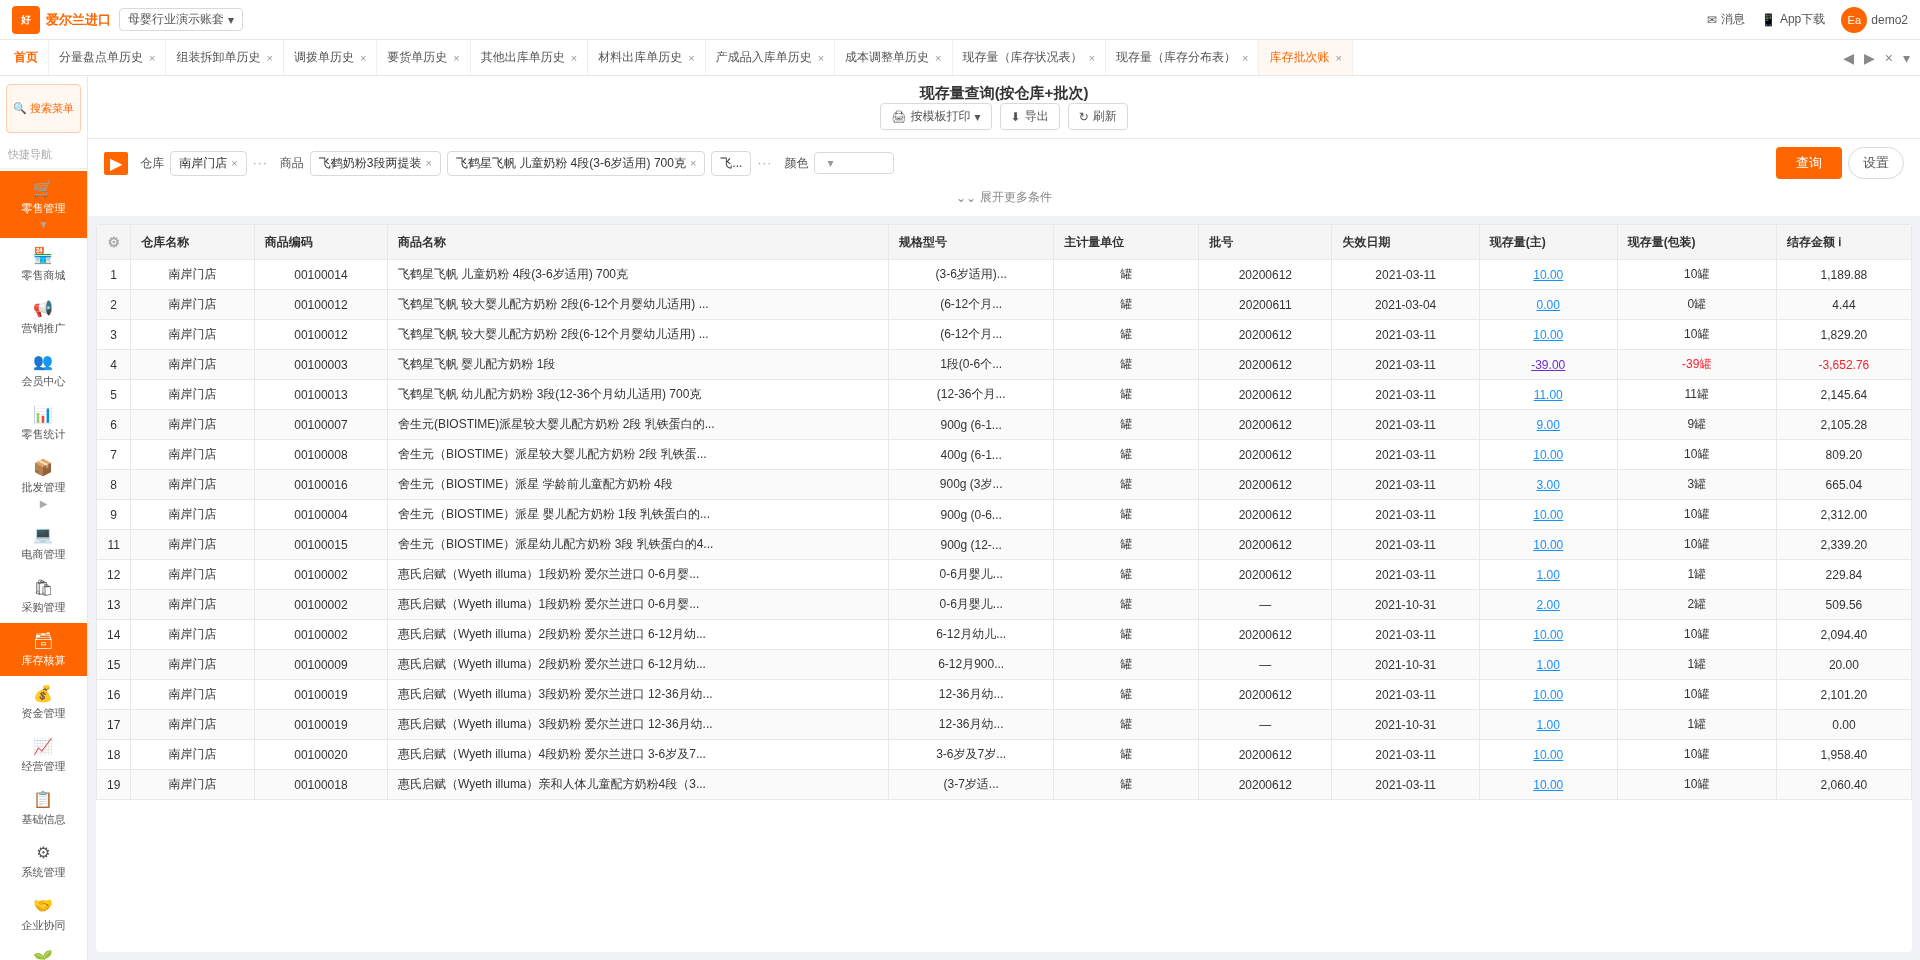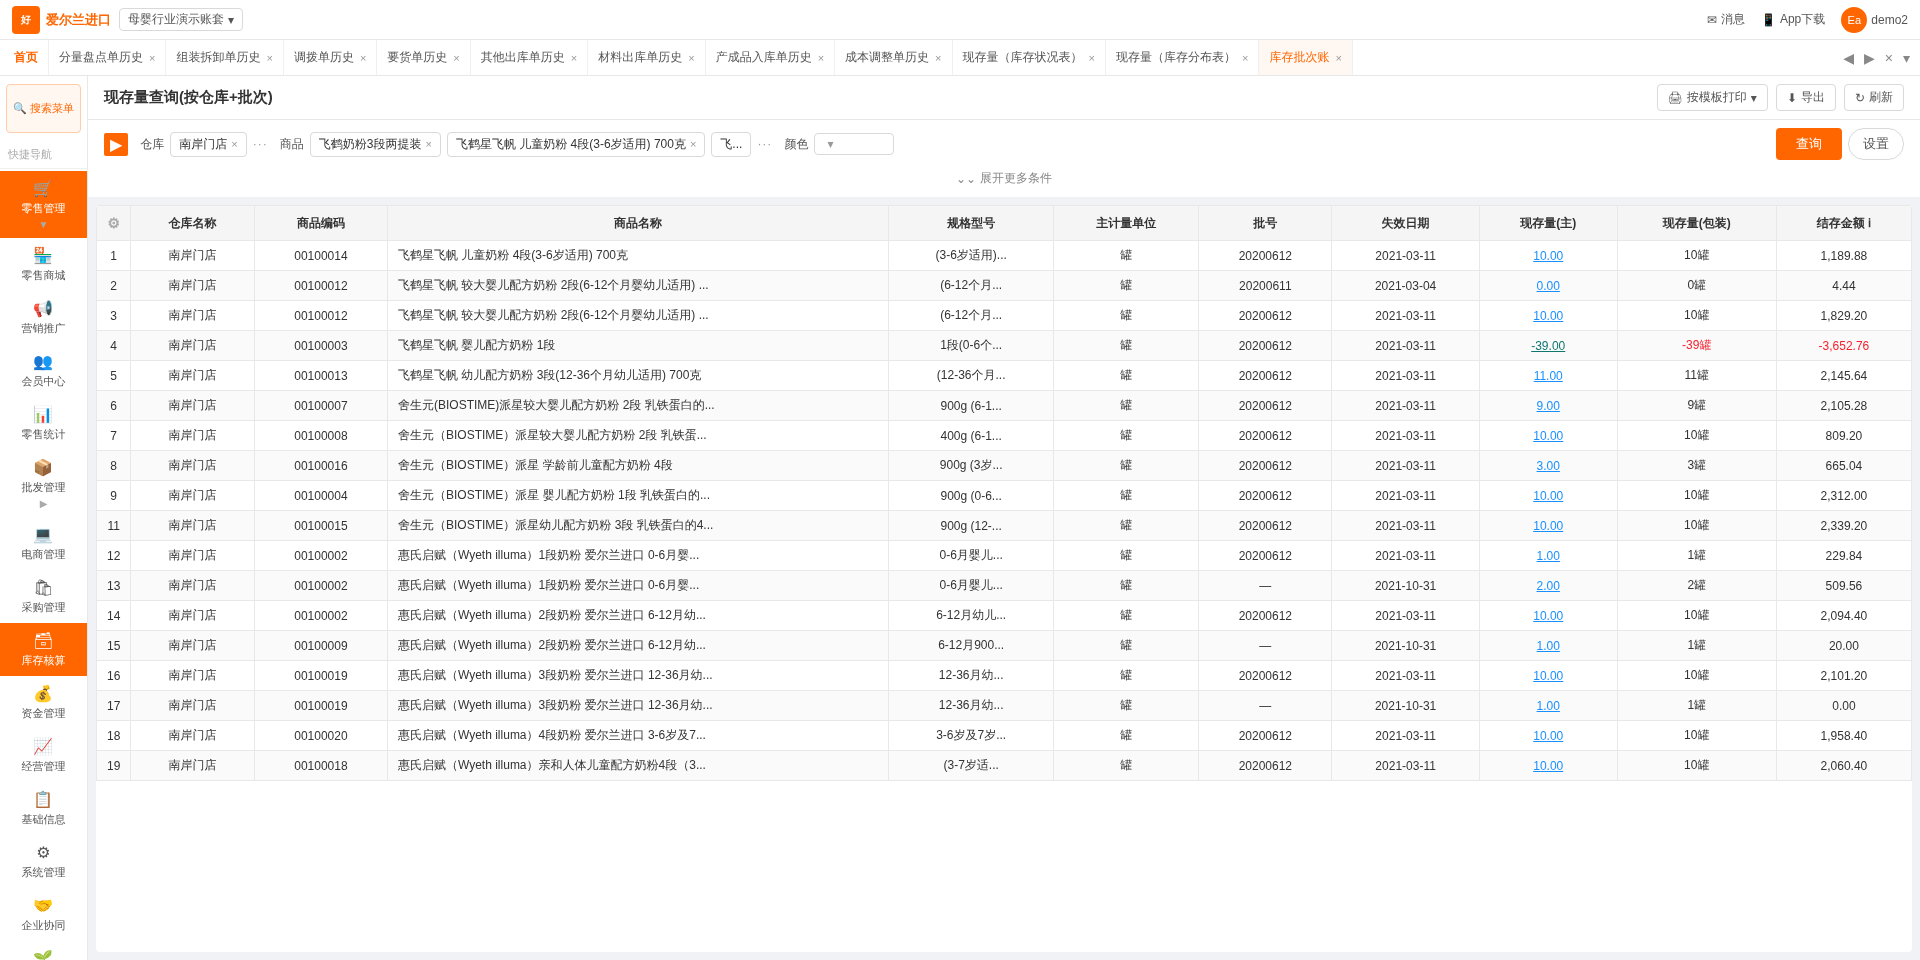--- a/index.html
+++ b/index.html
@@ -35,41 +35,41 @@
     .sidebar-item { padding: 8px 6px; text-align: center; cursor: pointer; color: #555; font-size: 11px; display: flex; flex-direction: column; align-items: center; gap: 3px; }
     .sidebar-item.active { background: #ff6600; color: #fff; }
     .sidebar-item .icon { font-size: 16px; }
     .sidebar-item .arrow-right { font-size: 10px; color: #aaa; }
     .sidebar-divider { border: none; border-top: 1px solid #f0f0f0; margin: 2px 0; }
 
     
     .content { flex: 1; display: flex; flex-direction: column; overflow: hidden; background: #f0f2f5; }
 
     
-    .page-header { background: #fff; padding: 8px 16px; display: flex; align-items: center; justify-content: space-between; border-bottom: 1px solid #e8e8e8; }
+    .page-header { background: #fff; padding: 8px 16px; display: flex; align-items: center; justify-content: space-between; border-bottom: 1px solid #e8e8e8; flex-direction: column; }
     .page-title { font-size: 15px; font-weight: bold; color: #333; }
     .page-header-actions { display: flex; align-items: center; gap: 8px; }
     .btn-template { display: flex; align-items: center; gap: 4px; border: 1px solid #d9d9d9; border-radius: 4px; padding: 4px 10px; color: #555; font-size: 12px; cursor: pointer; background: #fff; }
     .btn-export { display: flex; align-items: center; gap: 4px; border: 1px solid #d9d9d9; border-radius: 4px; padding: 4px 10px; color: #555; font-size: 12px; cursor: pointer; background: #fff; }
     .btn-refresh { display: flex; align-items: center; gap: 4px; border: 1px solid #d9d9d9; border-radius: 4px; padding: 4px 10px; color: #555; font-size: 12px; cursor: pointer; background: #fff; }
     .filter-item { display: flex; align-items: center; gap: 6px; font-size: 12px; }
     .filter-label { color: #555; white-space: nowrap; }
     .filter-tag { display: flex; align-items: center; gap: 4px; background: #fff; border: 1px solid #d9d9d9; border-radius: 4px; padding: 3px 8px; font-size: 12px; color: #333; }
     .filter-tag .close { color: #999; cursor: pointer; font-size: 11px; }
     .filter-dots { color: #999; cursor: pointer; letter-spacing: 1px; }
     .filter-dropdown { display: flex; align-items: center; border: 1px solid #d9d9d9; border-radius: 4px; padding: 3px 8px; color: #999; font-size: 12px; gap: 4px; cursor: pointer; min-width: 80px; }
     .expand-btn { display: flex; align-items: center; gap: 4px; color: #888; font-size: 12px; cursor: pointer; margin: 6px auto 0; justify-content: center; }
     .btn-query { background: #ff6600; color: white; border: none; border-radius: 4px; padding: 6px 20px; font-size: 13px; cursor: pointer; }
     .btn-set { background: #fff; color: #555; border: 1px solid #d9d9d9; border-radius: 16px; padding: 6px 14px; font-size: 13px; cursor: pointer; }
 
     
     .table-wrapper { flex: 1; overflow: auto; background: #fff; margin: 8px; border-radius: 4px; }
     table { width: 100%; border-collapse: collapse; font-size: 12px; }
     thead tr { background: #f5f5f5; }
-    thead th { padding: 8px 10px; border: 1px solid #e8e8e8; text-align: center; font-weight: 600; color: #333; white-space: nowrap; }
+    thead th { padding: 8px 10px; border: 1px solid #e8e8e8; text-align: left; font-weight: 600; color: #333; white-space: nowrap; }
     tbody tr { background: #fff; }
     tbody tr:nth-child(even) { background: #fafafa; }
     tbody td { padding: 6px 10px; border: 1px solid #e8e8e8; text-align: center; color: #333; white-space: nowrap; }
     tbody td.name-col { text-align: left; max-width: 280px; overflow: hidden; text-overflow: ellipsis; }
     tbody td.num-link { color: #1890ff; cursor: pointer; text-decoration: underline; }
     .summary-row td { background: #fffbf0; font-weight: bold; color: #333; }
     .col-setting { width: 22px; text-align: center; }
     .setting-icon { color: #aaa; cursor: pointer; font-size: 14px; }
 
     .filter-section { background: #fff; padding: 0 16px 10px; }
@@ -331,21 +331,21 @@
   </tr>
             <tr>
     <td>4</td>
     <td>南岸门店</td>
     <td>00100003</td>
     <td class="name-col" title="飞鹤星飞帆 婴儿配方奶粉 1段">飞鹤星飞帆 婴儿配方奶粉 1段</td>
     <td>1段(0-6个...</td>
     <td>罐</td>
     <td>20200612</td>
     <td>2021-03-11</td>
-    <td class="num-link" style="color:#0f766e;text-decoration:underline;">-39.00</td>
+    <td class="num-link" style="color:#6d28d9;text-decoration:underline;">-39.00</td>
     <td style="color:#f5222d;">-39罐</td>
     <td style="color:#f5222d;">-3,652.76</td>
   </tr>
             <tr>
     <td>5</td>
     <td>南岸门店</td>
     <td>00100013</td>
     <td class="name-col" title="飞鹤星飞帆 幼儿配方奶粉 3段(12-36个月幼儿适用) 700克">飞鹤星飞帆 幼儿配方奶粉 3段(12-36个月幼儿适用) 700克</td>
     <td>(12-36个月...</td>
     <td>罐</td>

